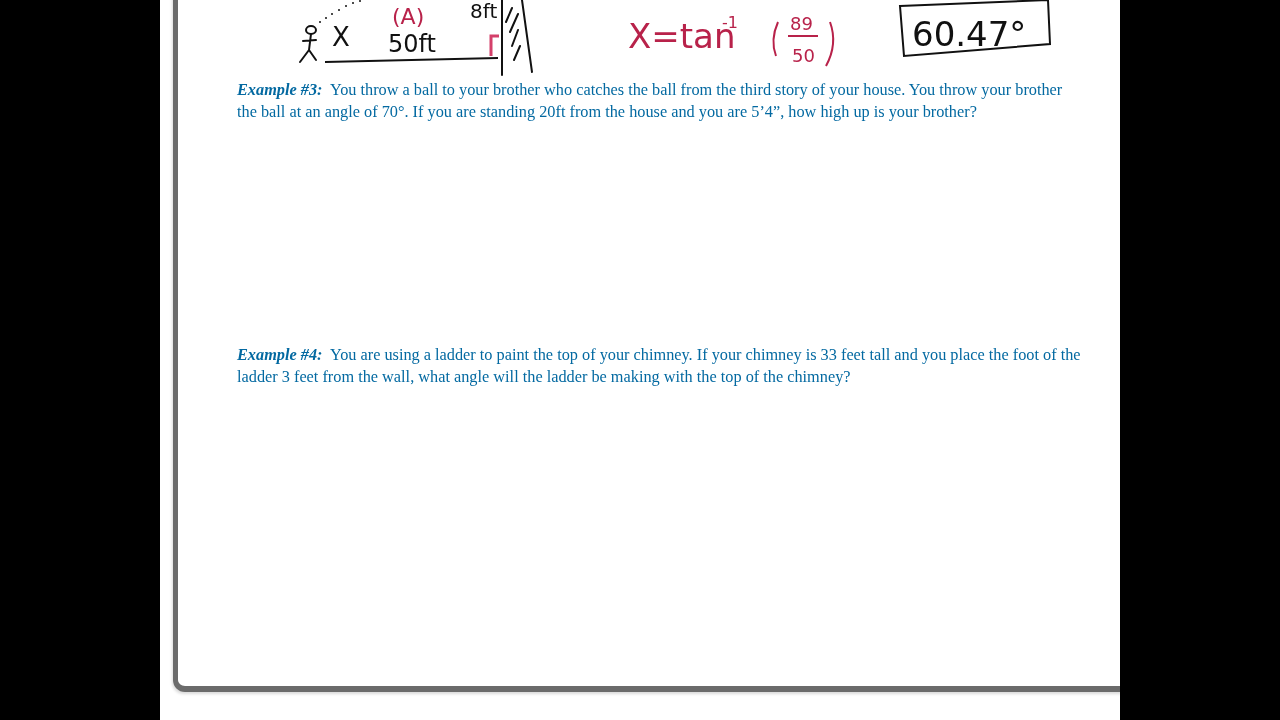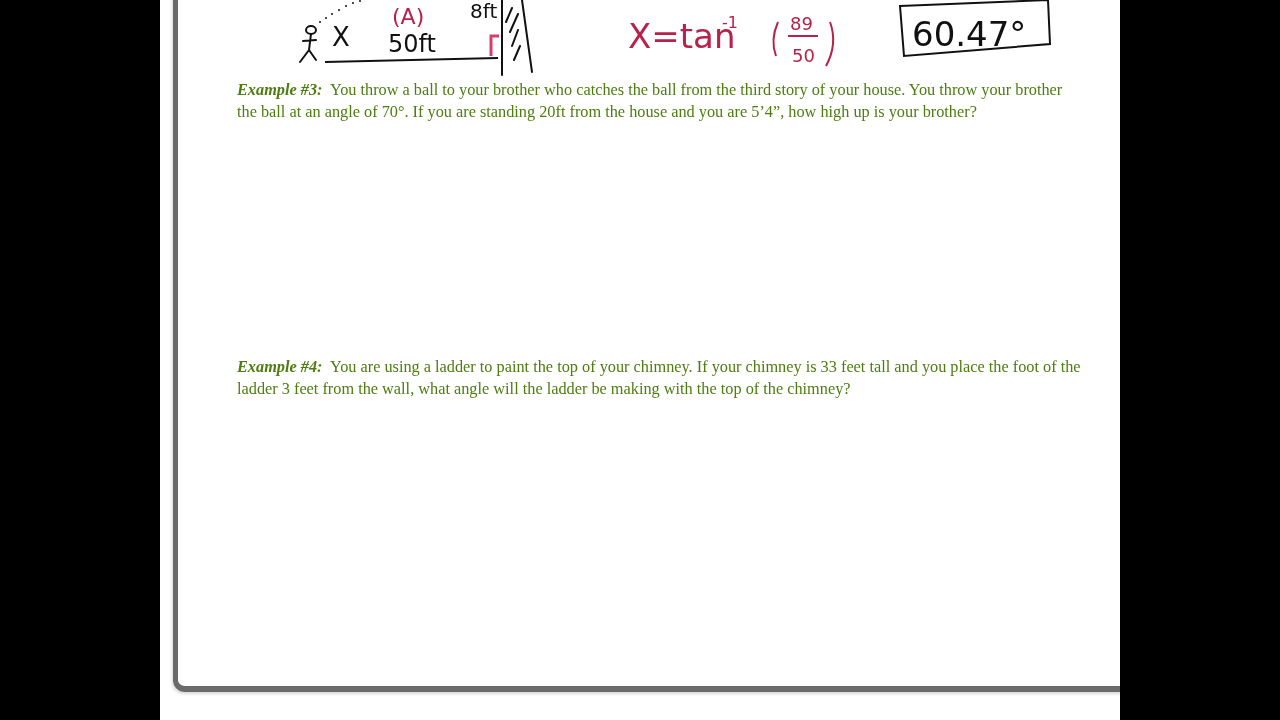--- a/index.html
+++ b/index.html
@@ -14,26 +14,26 @@
     }
     .page-frame {
       position: absolute; left: 13px; top: -20px; width: 980px; height: 706px;
       border-left: 5px solid #6b6b6b; border-bottom: 6px solid #6b6b6b;
       border-bottom-left-radius: 12px;
       box-shadow: -1px 2px 3px rgba(0,0,0,0.15);
       background: #ffffff;
     }
     .problem {
       position: absolute; left: 77px; width: 845px;
-      font-size: 16.3px; line-height: 22px; color: #4d7c0f;
+      font-size: 16.3px; line-height: 22px; color: #0369a1;
       font-family: "Liberation Serif", "DejaVu Serif", serif;
     }
     .problem .label { font-weight: bold; font-style: italic; }
     #ex3 { top: 79px; }
-    #ex4 { top: 356px; }
+    #ex4 { top: 344px; }
     .hand {
       position: absolute; left: 0; top: 0;
     }
   </style>
 </head>
 <body>
 
 <div class="viewport">
   <div class="page-frame"></div>
 

